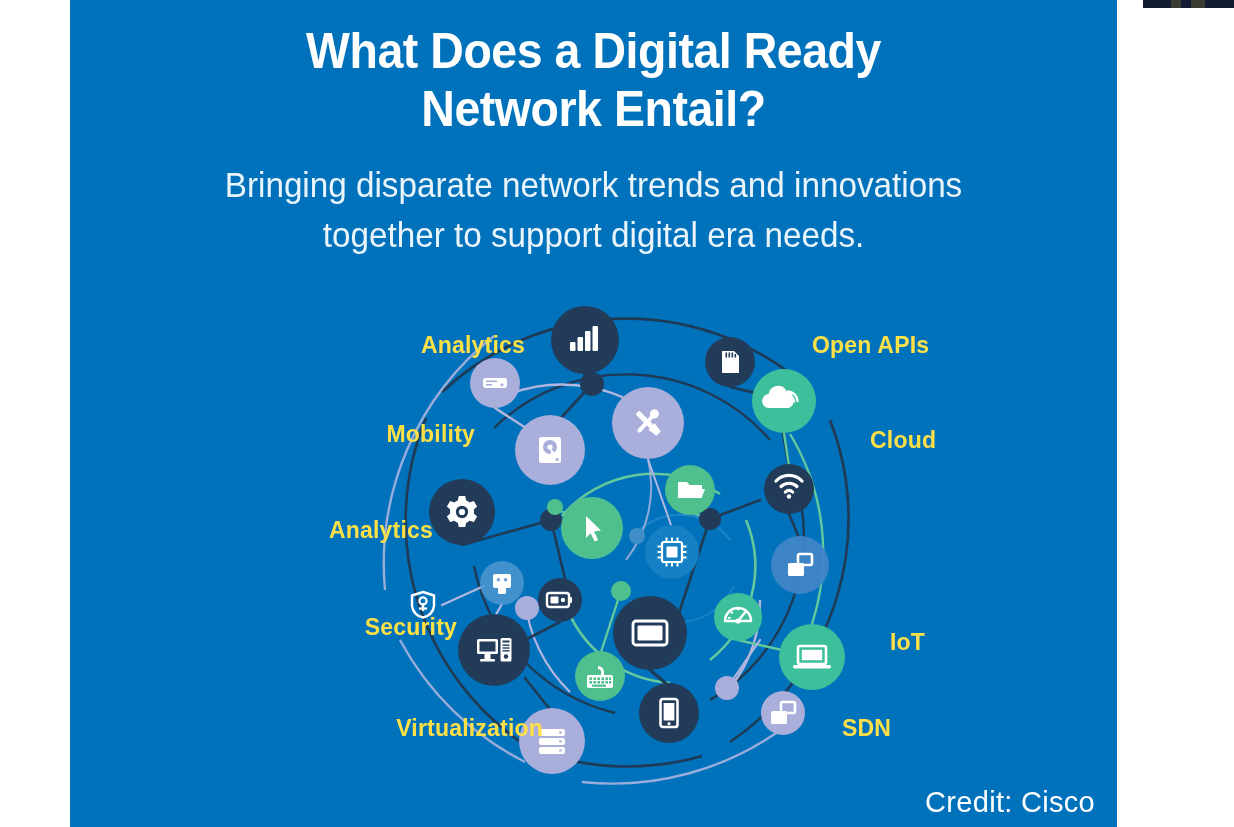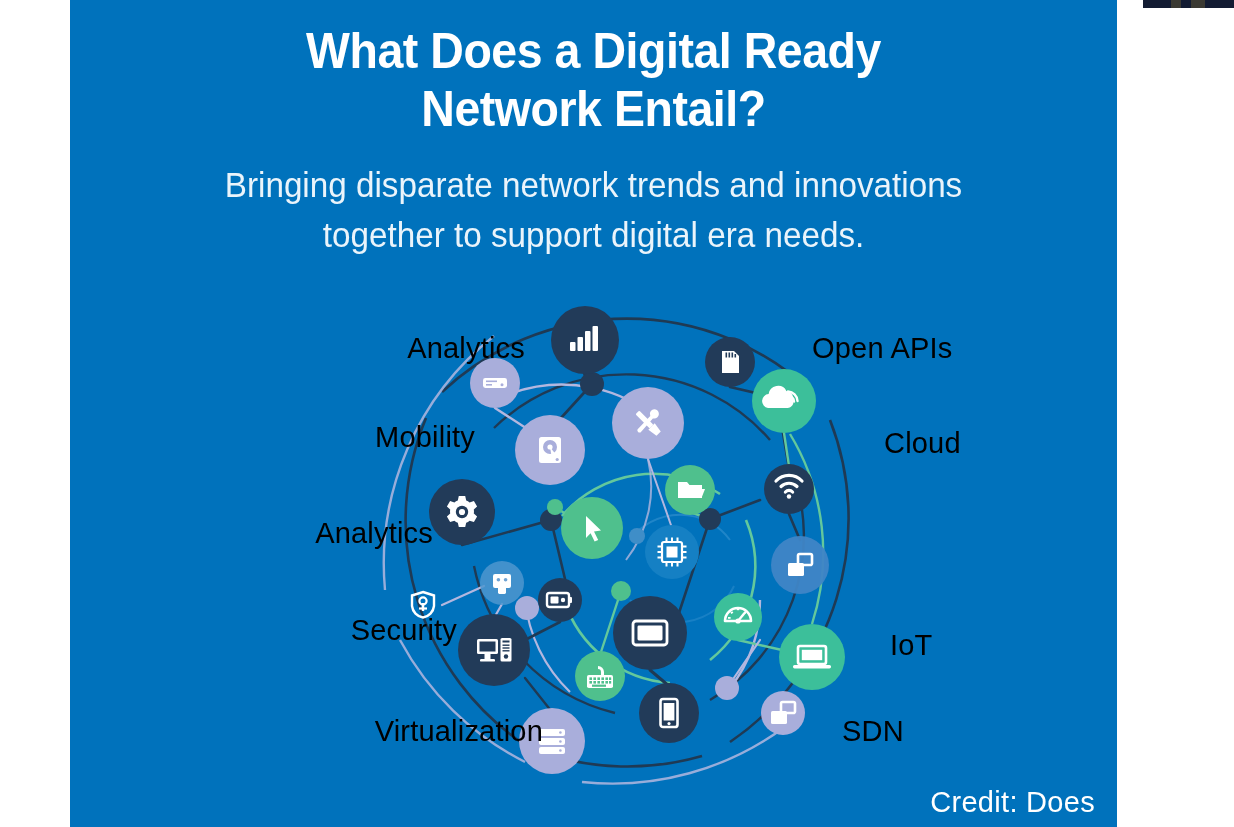--- a/index.html
+++ b/index.html
@@ -53,23 +53,23 @@
     white-space:pre-line;
   }
 
   
   .stage{position:absolute;left:0;top:0;width:1047px;height:827px;}
   .stage svg{position:absolute;left:0;top:0;}
 
   
   .label{
     position:absolute;
-    color:#000000;
-    font-size:29px;
-    font-weight:normal;
+    color:#fde047;
+    font-size:23px;
+    font-weight:bold;
     white-space:nowrap;
     letter-spacing:0.2px;
   }
   .label.r{text-align:left;}
   .label.l{text-align:right;}
 
   .credit{
     position:absolute;right:22px;bottom:8px;
     color:#ffffff;font-size:29px;font-weight:400;
     letter-spacing:0.3px;
@@ -502,20 +502,20 @@
         </g>
       </svg>
 
       <div class="label l" style="left:190px;top:332px;width:265px;">Analytics</div>
       <div class="label l" style="left:140px;top:421px;width:265px;">Mobility</div>
       <div class="label l" style="left:98px;top:517px;width:265px;">Analytics</div>
       <div class="label l" style="left:122px;top:614px;width:265px;">Security</div>
       <div class="label l" style="left:168px;top:715px;width:305px;">Virtualization</div>
 
       <div class="label r" style="left:742px;top:332px;width:265px;">Open APIs</div>
-      <div class="label r" style="left:800px;top:427px;width:265px;margin-left:14px;">Cloud</div>
+      <div class="label r" style="left:800px;top:427px;width:265px;">Cloud</div>
       <div class="label r" style="left:772px;top:715px;width:265px;">SDN</div>
       <div class="label r" style="left:820px;top:629px;width:265px;">IoT</div>
     </div>
 
-    <div class="credit">Credit: Does</div>
+    <div class="credit">Credit: Cisco</div>
   </div>
 </div>
 
 </body></html>

